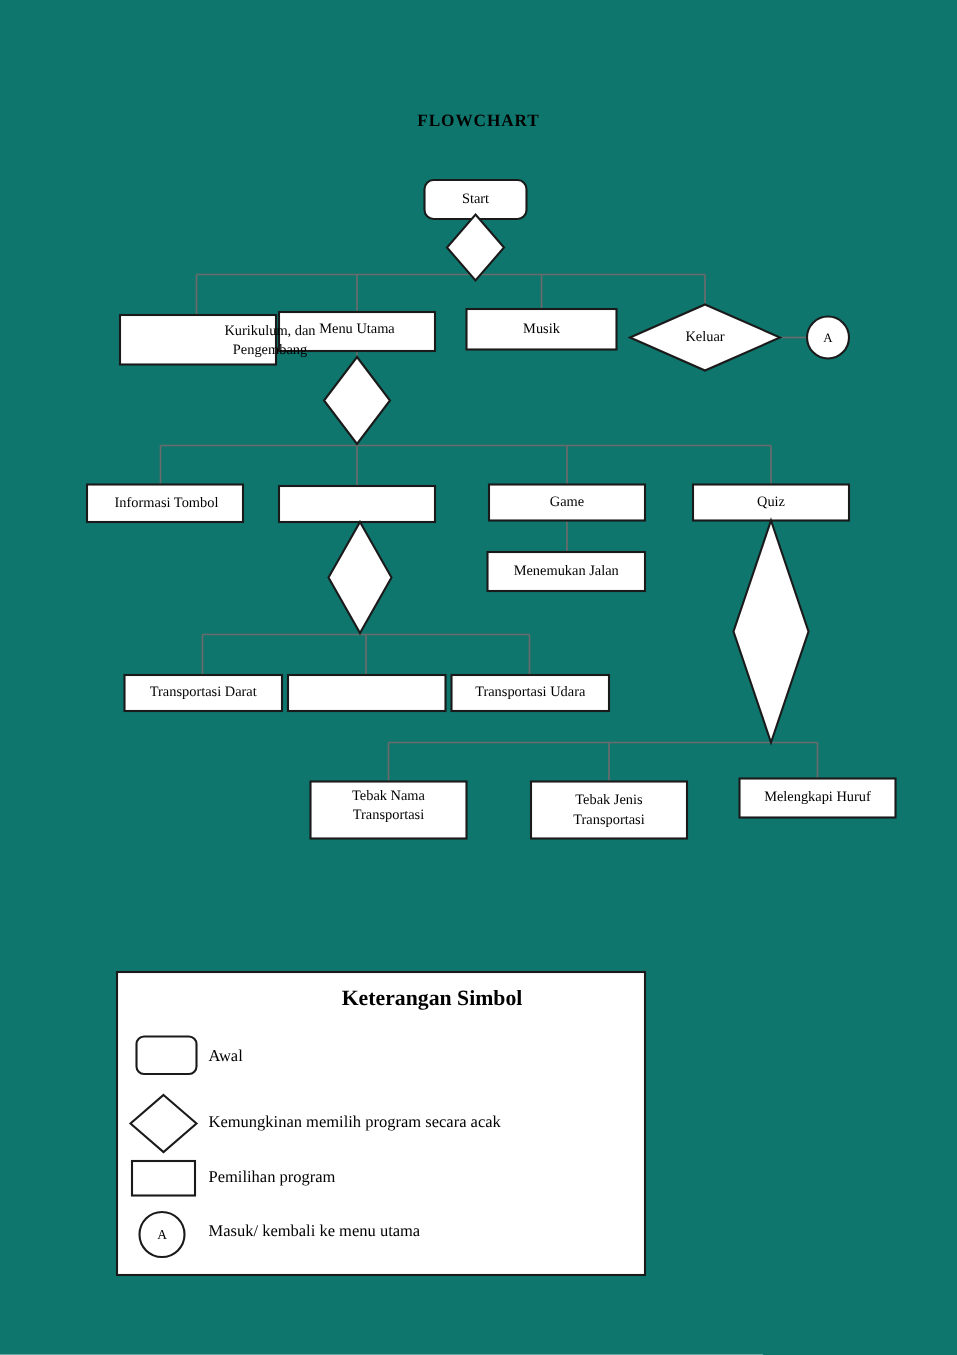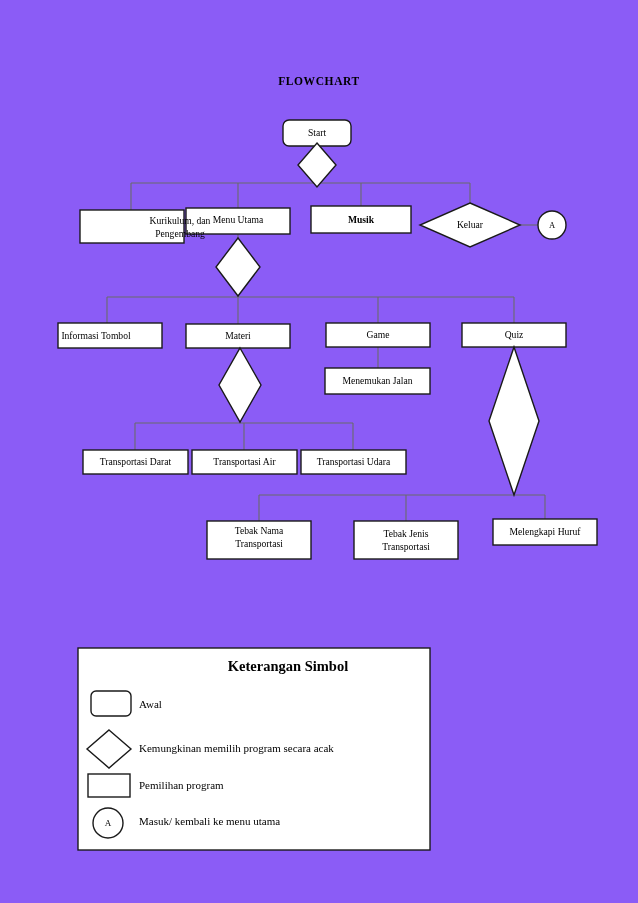--- a/index.html
+++ b/index.html
@@ -12,21 +12,21 @@
     height: 903px;
     position: relative;
     font-family: "Liberation Serif", "DejaVu Serif", serif;
     color: #000000;
     overflow: hidden;
   }
   #page {
     position: relative;
     width: 638px;
     height: 903px;
-    background: #8b5cf6;
+    background: #0f766e;
   }
   #flow-svg {
     position: absolute;
     left: 0;
     top: 0;
     width: 638px;
     height: 903px;
   }
   .doc-title {
     position: absolute;
@@ -169,39 +169,37 @@
 
   <div class="node-label" style="left:283px; top:120px; width:68px; height:26px;">Start</div>
 
   <div class="node-label two-line" style="left:80px; top:210px; width:104px; height:33px; flex-direction:column;padding-left:48px;">
     <span>Kurikulum, dan</span>
     <span>Pengembang</span>
   </div>
 
   <div class="node-label" style="left:186px; top:208px; width:104px; height:24px;">Menu Utama</div>
 
-  <div class="node-label" style="left:311px; top:206px; width:100px; height:27px;font-weight:bold;">Musik</div>
+  <div class="node-label" style="left:311px; top:206px; width:100px; height:27px;">Musik</div>
 
   <div class="node-label" style="left:440px; top:213px; width:60px; height:24px;">Keluar</div>
 
   <div class="circle-letter" style="left:538px; top:211px; width:28px; height:28px;">A</div>
 
-  <div class="node-label" style="left:44px; top:323px; width:104px; height:25px;">Informasi Tombol</div>
-
-  <div class="node-label" style="left:186px; top:324px; width:104px; height:24px;">Materi</div>
+  <div class="node-label" style="left:59px; top:323px; width:104px; height:25px;">Informasi Tombol</div>
+
 
   <div class="node-label" style="left:326px; top:323px; width:104px; height:24px;">Game</div>
 
   <div class="node-label" style="left:462px; top:323px; width:104px; height:24px;">Quiz</div>
 
   <div class="node-label" style="left:325px; top:368px; width:105px; height:26px;">Menemukan Jalan</div>
 
   <div class="node-label" style="left:83px; top:450px; width:105px; height:24px;">Transportasi Darat</div>
 
-  <div class="node-label" style="left:192px; top:450px; width:105px; height:24px;">Transportasi Air</div>
 
   <div class="node-label" style="left:301px; top:450px; width:105px; height:24px;">Transportasi Udara</div>
 
   <div class="node-label two-line" style="left:207px; top:521px; width:104px; height:32px; flex-direction:column;border-radius:14px;">
     <span>Tebak Nama</span>
     <span>Transportasi</span>
   </div>
 
   <div class="node-label two-line" style="left:354px; top:521px; width:104px; height:38px; flex-direction:column;">
     <span>Tebak Jenis</span>

